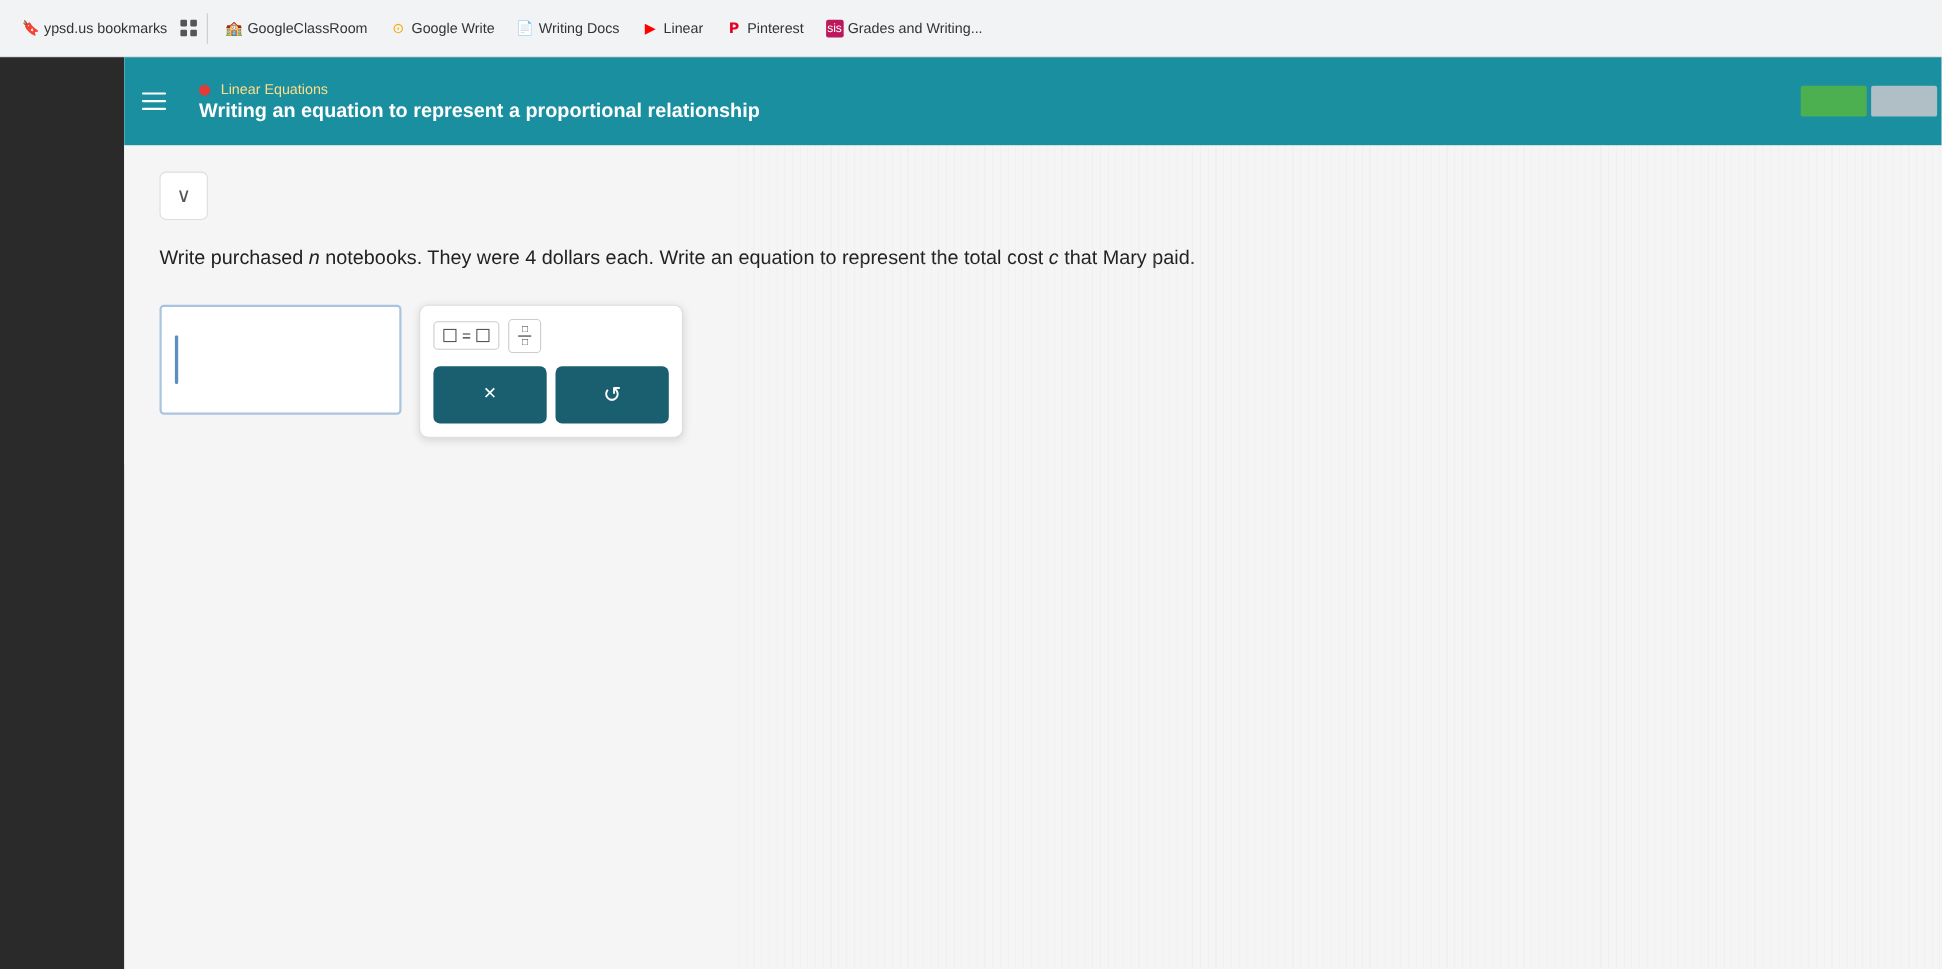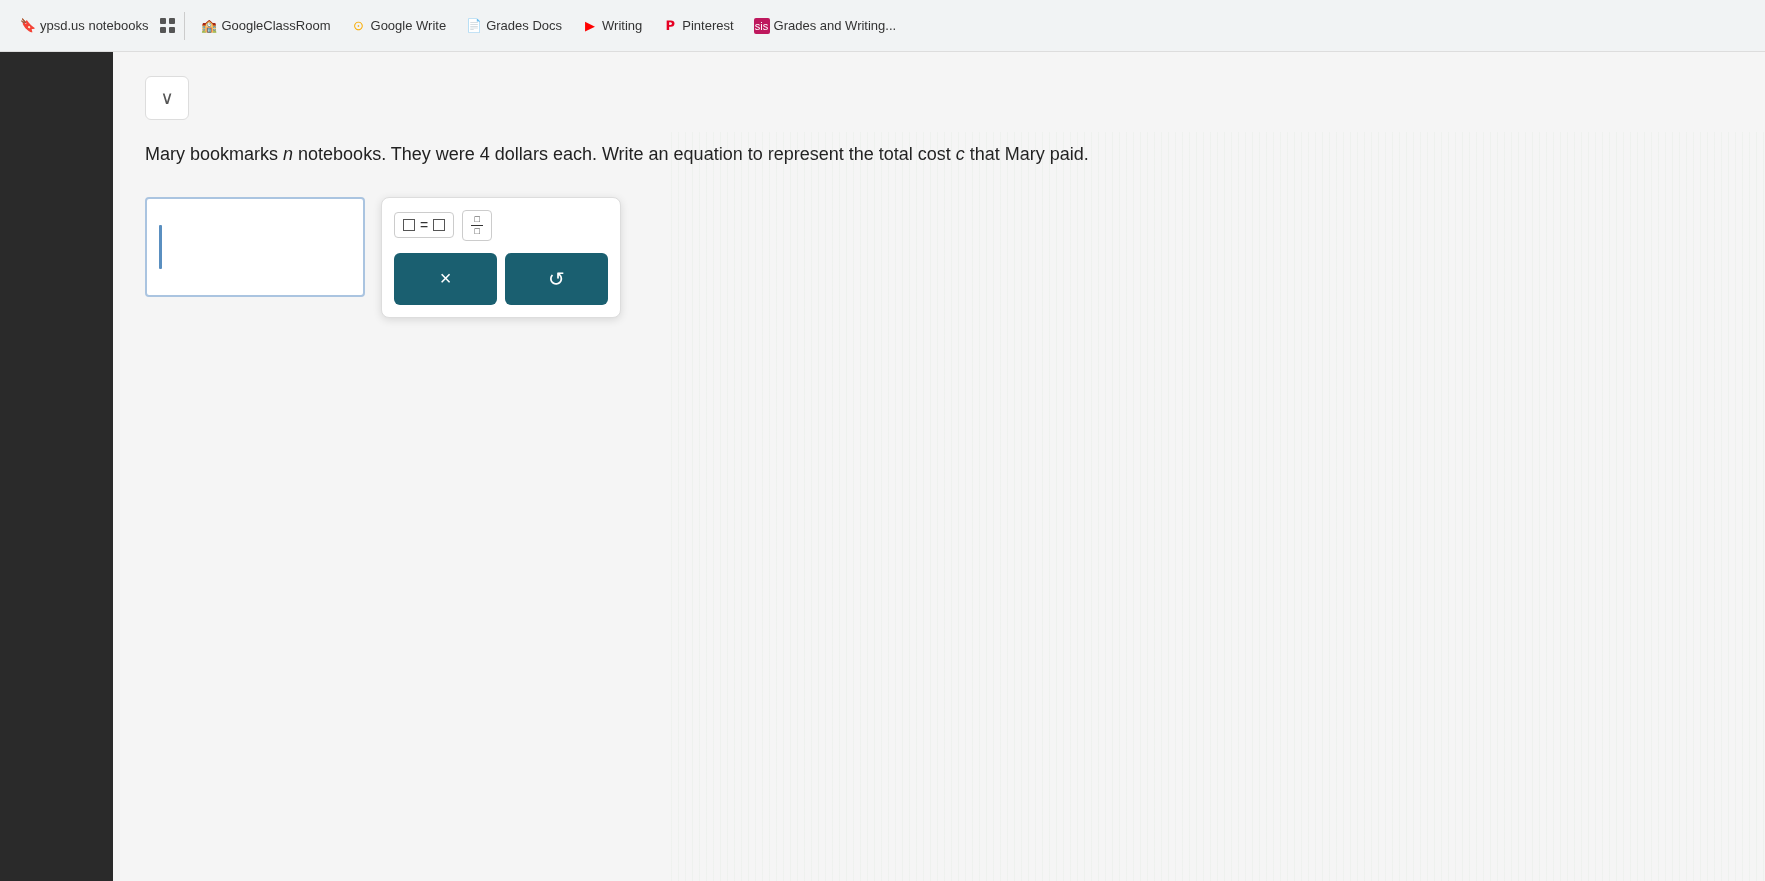--- a/index.html
+++ b/index.html
@@ -285,21 +285,21 @@
       pointer-events: none;
     }
   </style>
 </head>
 <body>
 
 <div class="bookmarks-bar">
 
   <div class="bookmark-item">
     <span class="bookmark-icon">🔖</span>
-    <span>ypsd.us notebooks</span>
+    <span>ypsd.us bookmarks</span>
   </div>
 
   <div class="apps-icon">
     <span></span>
       <span></span>
       <span></span>
       <span></span>
   </div>
 
   <div class="divider-bar"></div>
@@ -309,54 +309,72 @@
     <span>GoogleClassRoom</span>
   </div>
 
   <div class="bookmark-item">
     <span class="bookmark-icon" style="color:#f9ab00;">⊙</span>
     <span>Google Write</span>
   </div>
 
   <div class="bookmark-item">
     <span class="bookmark-icon" style="color:#1a73e8;">📄</span>
-    <span>Grades Docs</span>
+    <span>Writing Docs</span>
   </div>
 
   <div class="bookmark-item">
     <span class="bookmark-icon" style="color:#ff0000;">▶</span>
-    <span>Writing</span>
+    <span>Linear</span>
   </div>
 
   <div class="bookmark-item">
     <span class="bookmark-icon" style="color:#e60023;">𝗣</span>
     <span>Pinterest</span>
   </div>
 
   <div class="bookmark-item">
     <span class="bookmark-icon" style="background:#be185d;color:white;font-size:11px;padding:1px 3px;border-radius:2px;text-align:right;">sis</span>
     <span>Grades and Writing...</span>
   </div>
 </div>
 
 <div class="left-sidebar"></div>
 
 <div class="main-content">
 
+  <div class="header-bar">
+    <div class="hamburger-btn">
+      <span></span>
+      <span></span>
+      <span></span>
+    </div>
+    <div class="header-text-block">
+      <div class="header-subtitle">
+        <span style="display:inline-block;width:10px;height:10px;background:#e53935;border-radius:50%;margin-right:6px;vertical-align:middle;"></span>
+        <span>Linear Equations</span>
+      </div>
+      <div class="header-title">Writing an equation to represent a proportional relationship</div>
+    </div>
+    <div class="progress-bar-container">
+      <div class="progress-segment filled"></div>
+      <div class="progress-segment empty"></div>
+    </div>
+  </div>
 
   <div class="striped-overlay"></div>
 
   <div class="content-area">
 
     <div class="collapse-btn">
       <span>∨</span>
     </div>
 
     <div class="problem-text">
-      <span>Mary bookmarks </span><em>n</em><span> notebooks. They were 4 dollars each. Write an equation to represent the total cost </span><em>c</em><span> that Mary paid.</span>
+      <span>Write purchased </span><em>n</em><span> notebooks. They were 4 dollars each. Write an equation to represent the total cost </span><em>c</em><span> that Mary paid.</span>
     </div>
 
     <div class="answer-row">
 
       <div class="answer-input-box">
         <div class="cursor-line"></div>
       </div>
 
       <div class="math-keyboard">
         <div class="math-keyboard-symbols">

